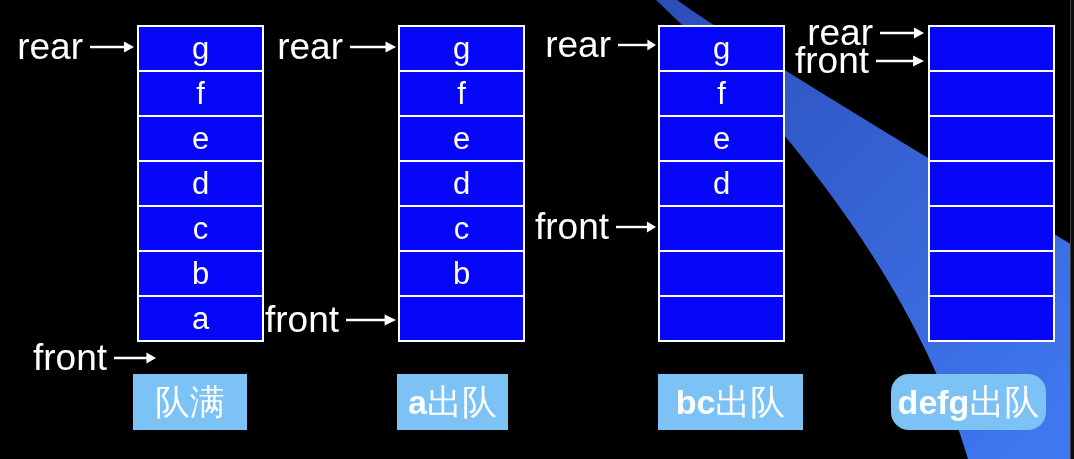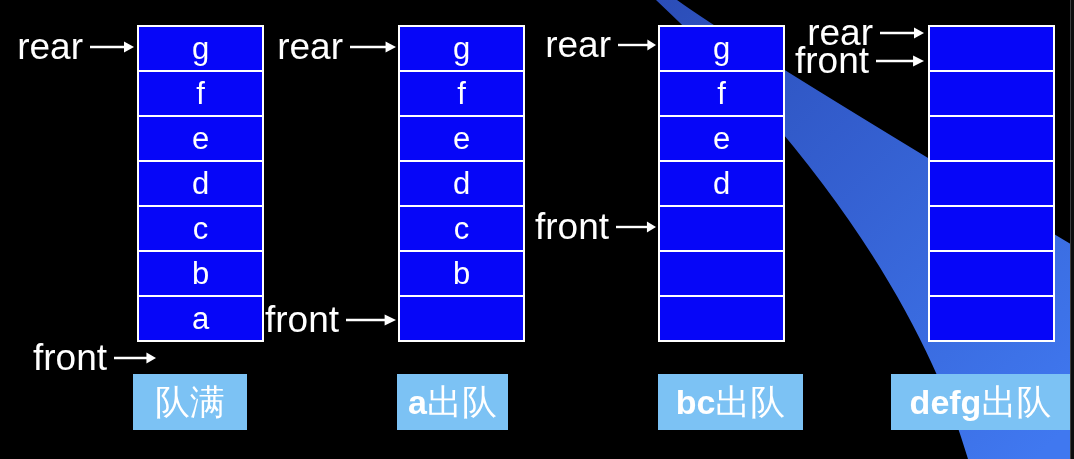--- a/index.html
+++ b/index.html
@@ -42,21 +42,21 @@
   .p7 .arrow{width:44px;} .p8 .arrow{width:48px;}
   
   .caption{
     position:absolute;top:374px;height:56px;background:#7cc2f4;
     display:flex;align-items:center;justify-content:center;
     color:#fff;overflow:hidden;
   }
   .c1{left:133px;width:114px;}
   .c2{left:397px;width:111px;}
   .c3{left:658px;width:145px;text-align:right;}
-  .c4{left:891px;width:179px;}
+  .c4{left:891px;width:155px;border-radius:18px;}
   .caption .latin{
     font-family:"Liberation Sans",sans-serif;font-weight:bold;font-size:34px;
   }
   .caption .cn{
     font-family:Liberation Sans, sans-serif;font-size:35px;
   }
   
   .edge-strip{
     position:absolute;right:0;top:0;width:4px;height:459px;
     background:#0e0e0e;border-left:1px solid #3f3f3f;box-sizing:border-box;

